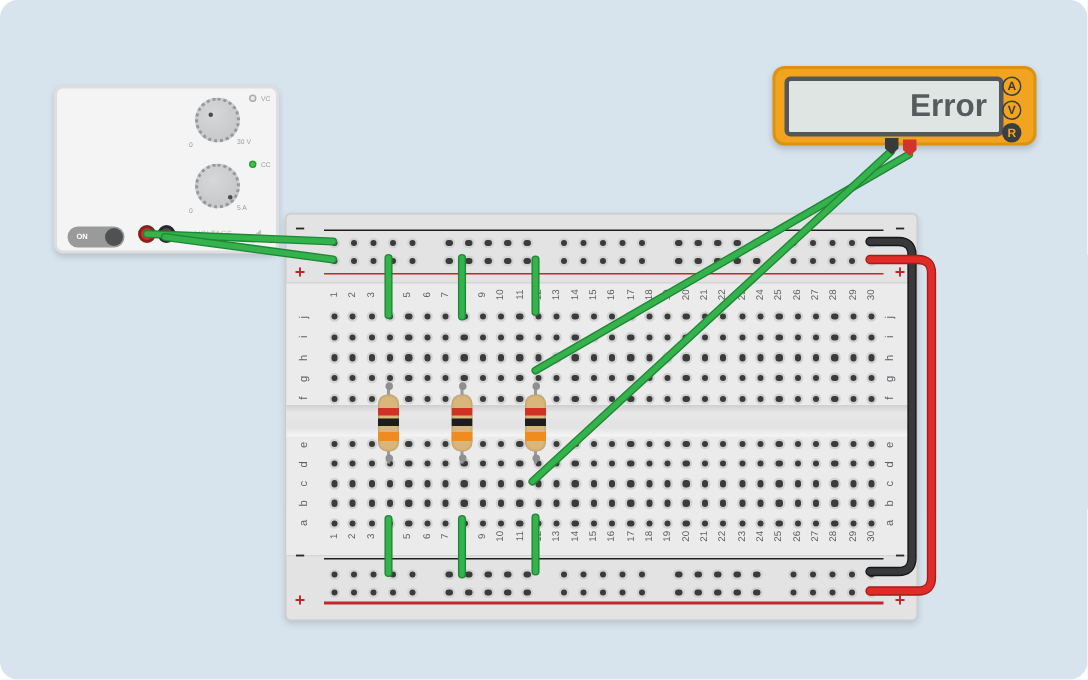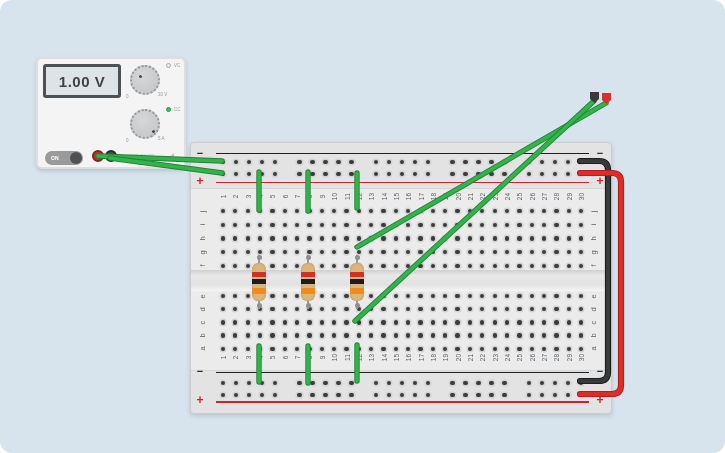--- a/index.html
+++ b/index.html
@@ -557,21 +557,20 @@
       <div class="pm" style="left: 402px; top: 4px; width: 14px; font-size: 11px; color: rgb(42, 42, 42);">−</div>
       <div class="pm" style="left: 2px; top: 31px; width: 14px; font-size: 12px; color: rgb(194, 39, 43);">+</div>
       <div class="pm" style="left: 402px; top: 31px; width: 14px; font-size: 12px; color: rgb(194, 39, 43);">+</div>
       <div class="pm" style="left: 2px; top: 222px; width: 14px; font-size: 11px; color: rgb(42, 42, 42);">−</div>
       <div class="pm" style="left: 402px; top: 222px; width: 14px; font-size: 11px; color: rgb(42, 42, 42);">−</div>
       <div class="pm" style="left: 2px; top: 250px; width: 14px; font-size: 12px; color: rgb(194, 39, 43);">+</div>
       <div class="pm" style="left: 402px; top: 250px; width: 14px; font-size: 12px; color: rgb(194, 39, 43);">+</div>
     </div>
 
   <div class="psu">
-    <div class="psu-display" style="left:5px;top:5px;">1.00 V</div>
 
     <div class="knob" style="left:92px;top:6px;">
       <div class="knob-dot" style="left:7px;top:8px;"></div>
     </div>
     <div class="knob-label" style="left:88px;top:35px;">0</div>
     <div class="knob-label" style="left:120px;top:33px;">30 V</div>
 
     <div class="knob" style="left:92px;top:50px;">
       <div class="knob-dot" style="left:20px;top:19px;"></div>
     </div>
@@ -587,20 +586,27 @@
       <div class="psu-switch-label">ON</div>
       <div class="psu-switch-knob"></div>
     </div>
 
     <div class="terminal red" style="left:54px;top:91px;"></div>
     <div class="terminal black" style="left:67px;top:91px;"></div>
     <div class="psu-voltage-label">VOLTAGE</div>
     <div class="psu-triangle"></div>
   </div>
 
+  <div class="mm">
+    <div class="mm-display">Error</div>
+
+  <div class="mm-btn" style="top: 5px;">A</div>
+      <div class="mm-btn" style="top: 20.5px;">V</div>
+      <div class="mm-btn sel" style="top: 36px;">R</div>
+    </div>
 
   <svg class="wires" viewBox="0 0 725 453">
       <path d="M98,156 L222,161" stroke="#1f8736" stroke-width="5.4" fill="none" stroke-linecap="round" stroke-linejoin="round"></path>
       <path d="M98,156 L222,161" stroke="#34b24b" stroke-width="3.6" fill="none" stroke-linecap="round" stroke-linejoin="round"></path>
       <path d="M110,158 L222,173" stroke="#1f8736" stroke-width="5.4" fill="none" stroke-linecap="round" stroke-linejoin="round"></path>
       <path d="M110,158 L222,173" stroke="#34b24b" stroke-width="3.6" fill="none" stroke-linecap="round" stroke-linejoin="round"></path>
       <path d="M259,172 L259,210" stroke="#1f8736" stroke-width="5.4" fill="none" stroke-linecap="round" stroke-linejoin="round"></path>
       <path d="M259,172 L259,210" stroke="#34b24b" stroke-width="3.6" fill="none" stroke-linecap="round" stroke-linejoin="round"></path>
       <path d="M308,172 L308,211" stroke="#1f8736" stroke-width="5.4" fill="none" stroke-linecap="round" stroke-linejoin="round"></path>
       <path d="M308,172 L308,211" stroke="#34b24b" stroke-width="3.6" fill="none" stroke-linecap="round" stroke-linejoin="round"></path>

